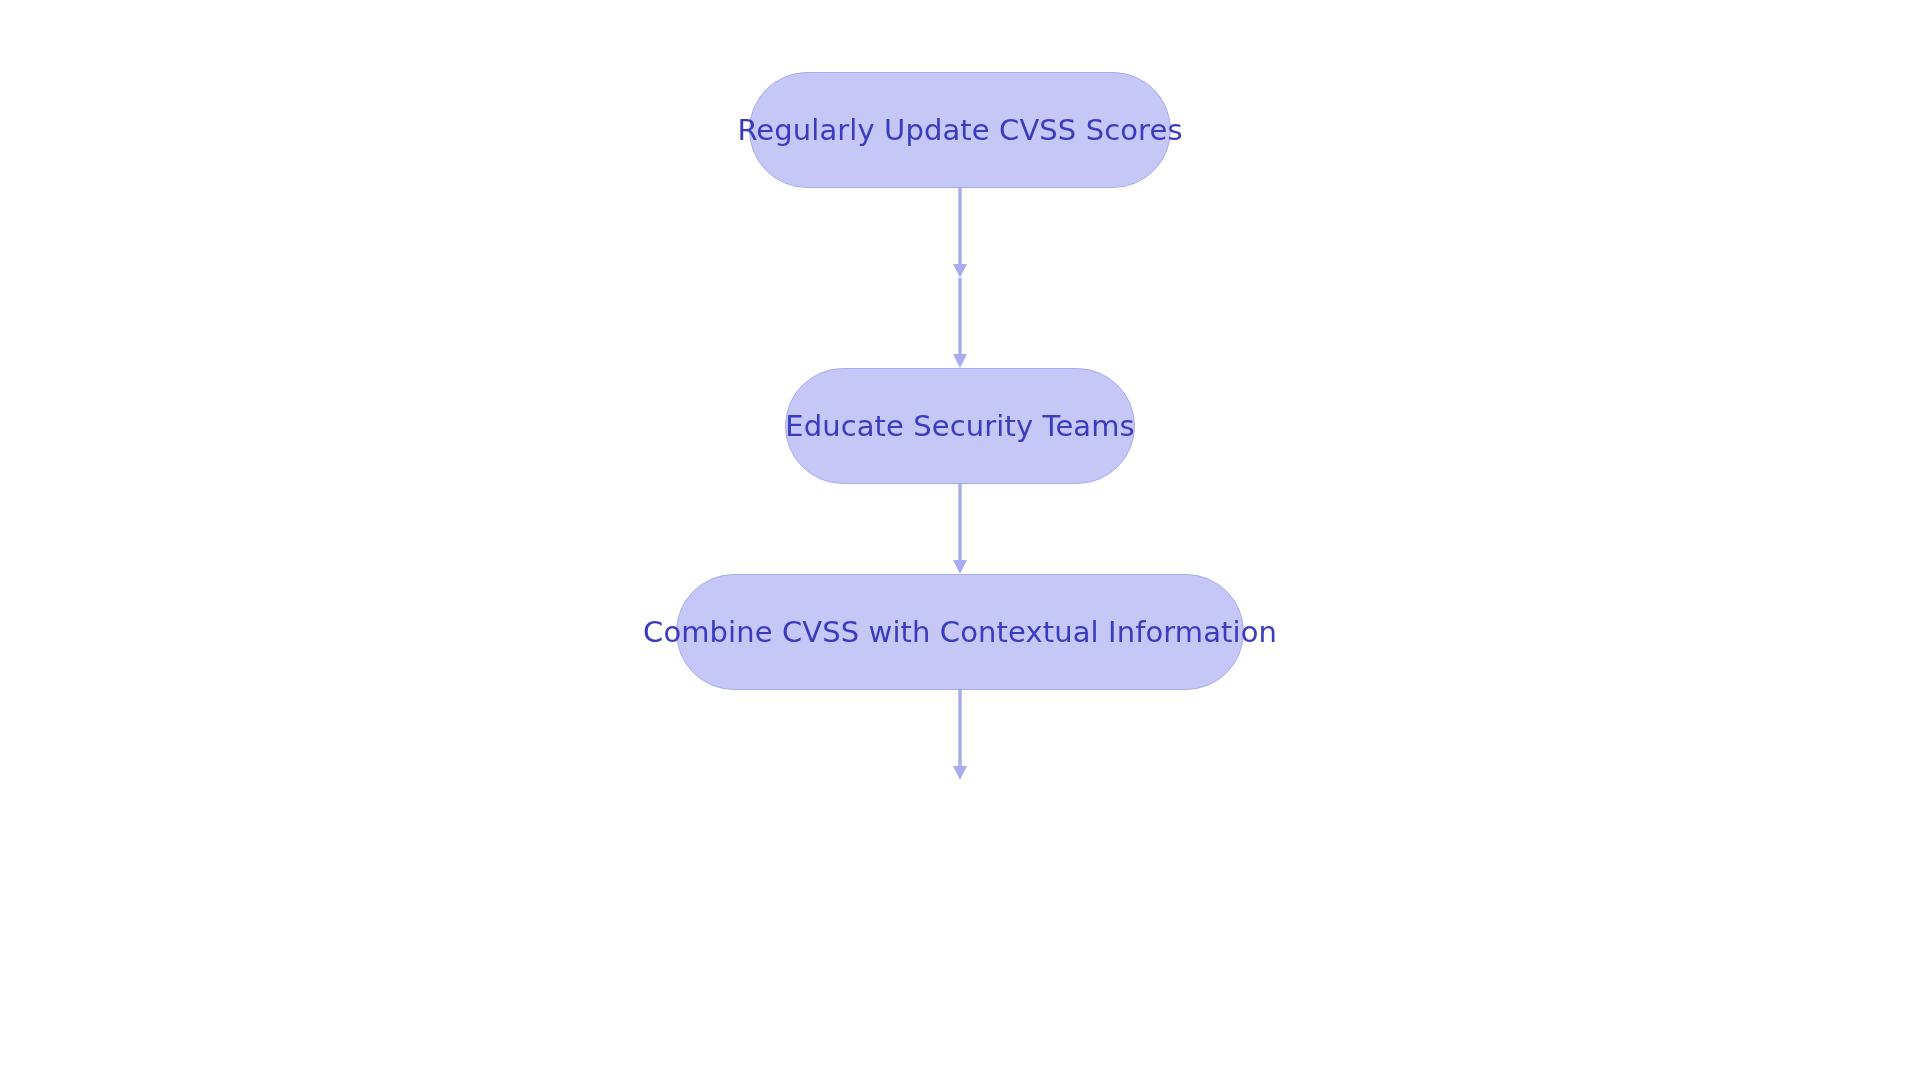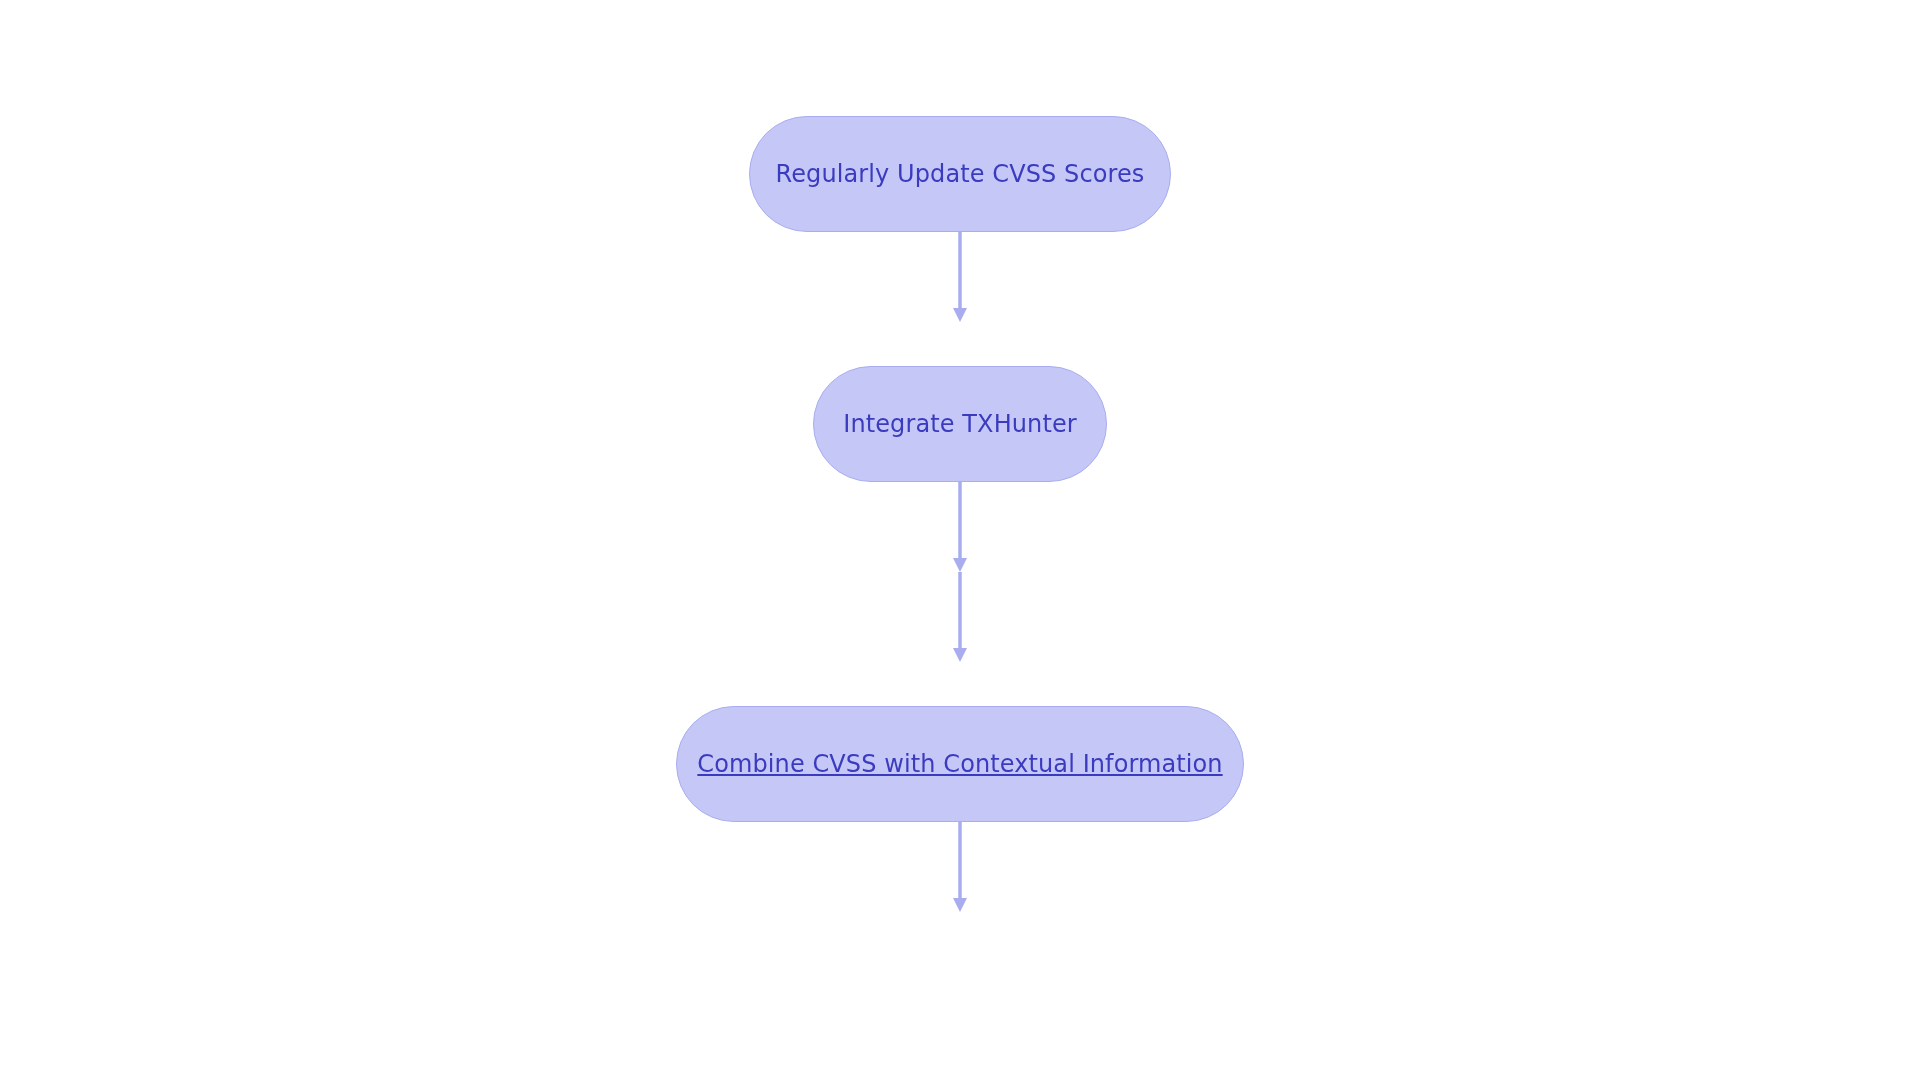--- a/index.html
+++ b/index.html
@@ -30,27 +30,26 @@
   }
   .node {
     box-sizing: border-box;
     display: flex;
     align-items: center;
     justify-content: center;
     background: #c5c8f7;
     border: 1.6px solid #a9adf0;
     border-radius: 999px;
     color: #3b3bbf;
-    font-size: 24px;
+    font-size: 29px;
     line-height: 1;
     letter-spacing: 0.1px;
     white-space: nowrap;
     padding: 0 44px;
     height: 116px;
-    margin-top: 44px;
   }
   .connector {
     width: 6px;
     display: flex;
     flex-direction: column;
     align-items: center;
     justify-content: flex-start;
   }
   .connector svg {
     display: block;
@@ -67,36 +66,36 @@
   <div class="flow-column" id="flow-column" style="padding-top: 72px;">
       <div class="node" style="width: 422px; height: 116px; background: rgb(197, 200, 247); border-color: rgb(169, 173, 240); color: rgb(59, 59, 191);">
         <span class="node-label">Regularly Update CVSS Scores</span>
       </div>
       <div class="connector" style="height: 90px;">
         <svg width="20" height="90" viewBox="0 0 20 90">
           <line x1="10" y1="0" x2="10" y2="78" stroke="#a9adf0" stroke-width="3.5"></line>
           <polygon points="10,90 3,76 17,76" fill="#a9adf0"></polygon>
         </svg>
       </div>
-      <div class="node" style="width: 294px; height: 116px; background: rgb(197, 200, 247); border-color: rgb(169, 173, 240); color: rgb(59, 59, 191);">
-        <span class="node-label">Integrate TXHunter</span>
+      <div class="connector" style="height: 90px;">
+        <svg width="20" height="90" viewBox="0 0 20 90">
+          <line x1="10" y1="0" x2="10" y2="78" stroke="#a9adf0" stroke-width="3.5"></line>
+          <polygon points="10,90 3,76 17,76" fill="#a9adf0"></polygon>
+        </svg>
+      </div>
+      <div class="node" style="width: 350px; height: 116px; background: rgb(197, 200, 247); border-color: rgb(169, 173, 240); color: rgb(59, 59, 191);">
+        <span class="node-label">Educate Security Teams</span>
       </div>
       <div class="connector" style="height: 90px;">
         <svg width="20" height="90" viewBox="0 0 20 90">
           <line x1="10" y1="0" x2="10" y2="78" stroke="#a9adf0" stroke-width="3.5"></line>
           <polygon points="10,90 3,76 17,76" fill="#a9adf0"></polygon>
         </svg>
       </div>
-      <div class="connector" style="height: 90px;">
-        <svg width="20" height="90" viewBox="0 0 20 90">
-          <line x1="10" y1="0" x2="10" y2="78" stroke="#a9adf0" stroke-width="3.5"></line>
-          <polygon points="10,90 3,76 17,76" fill="#a9adf0"></polygon>
-        </svg>
-      </div>
-      <div class="node" style="width: 568px; height: 116px; background: rgb(197, 200, 247); border-color: rgb(169, 173, 240); color: rgb(59, 59, 191); text-decoration: underline;">
+      <div class="node" style="width: 568px; height: 116px; background: rgb(197, 200, 247); border-color: rgb(169, 173, 240); color: rgb(59, 59, 191);">
         <span class="node-label">Combine CVSS with Contextual Information</span>
       </div>
       <div class="connector" style="height: 90px;">
         <svg width="20" height="90" viewBox="0 0 20 90">
           <line x1="10" y1="0" x2="10" y2="78" stroke="#a9adf0" stroke-width="3.5"></line>
           <polygon points="10,90 3,76 17,76" fill="#a9adf0"></polygon>
         </svg>
       </div>
     </div>
 </div>

